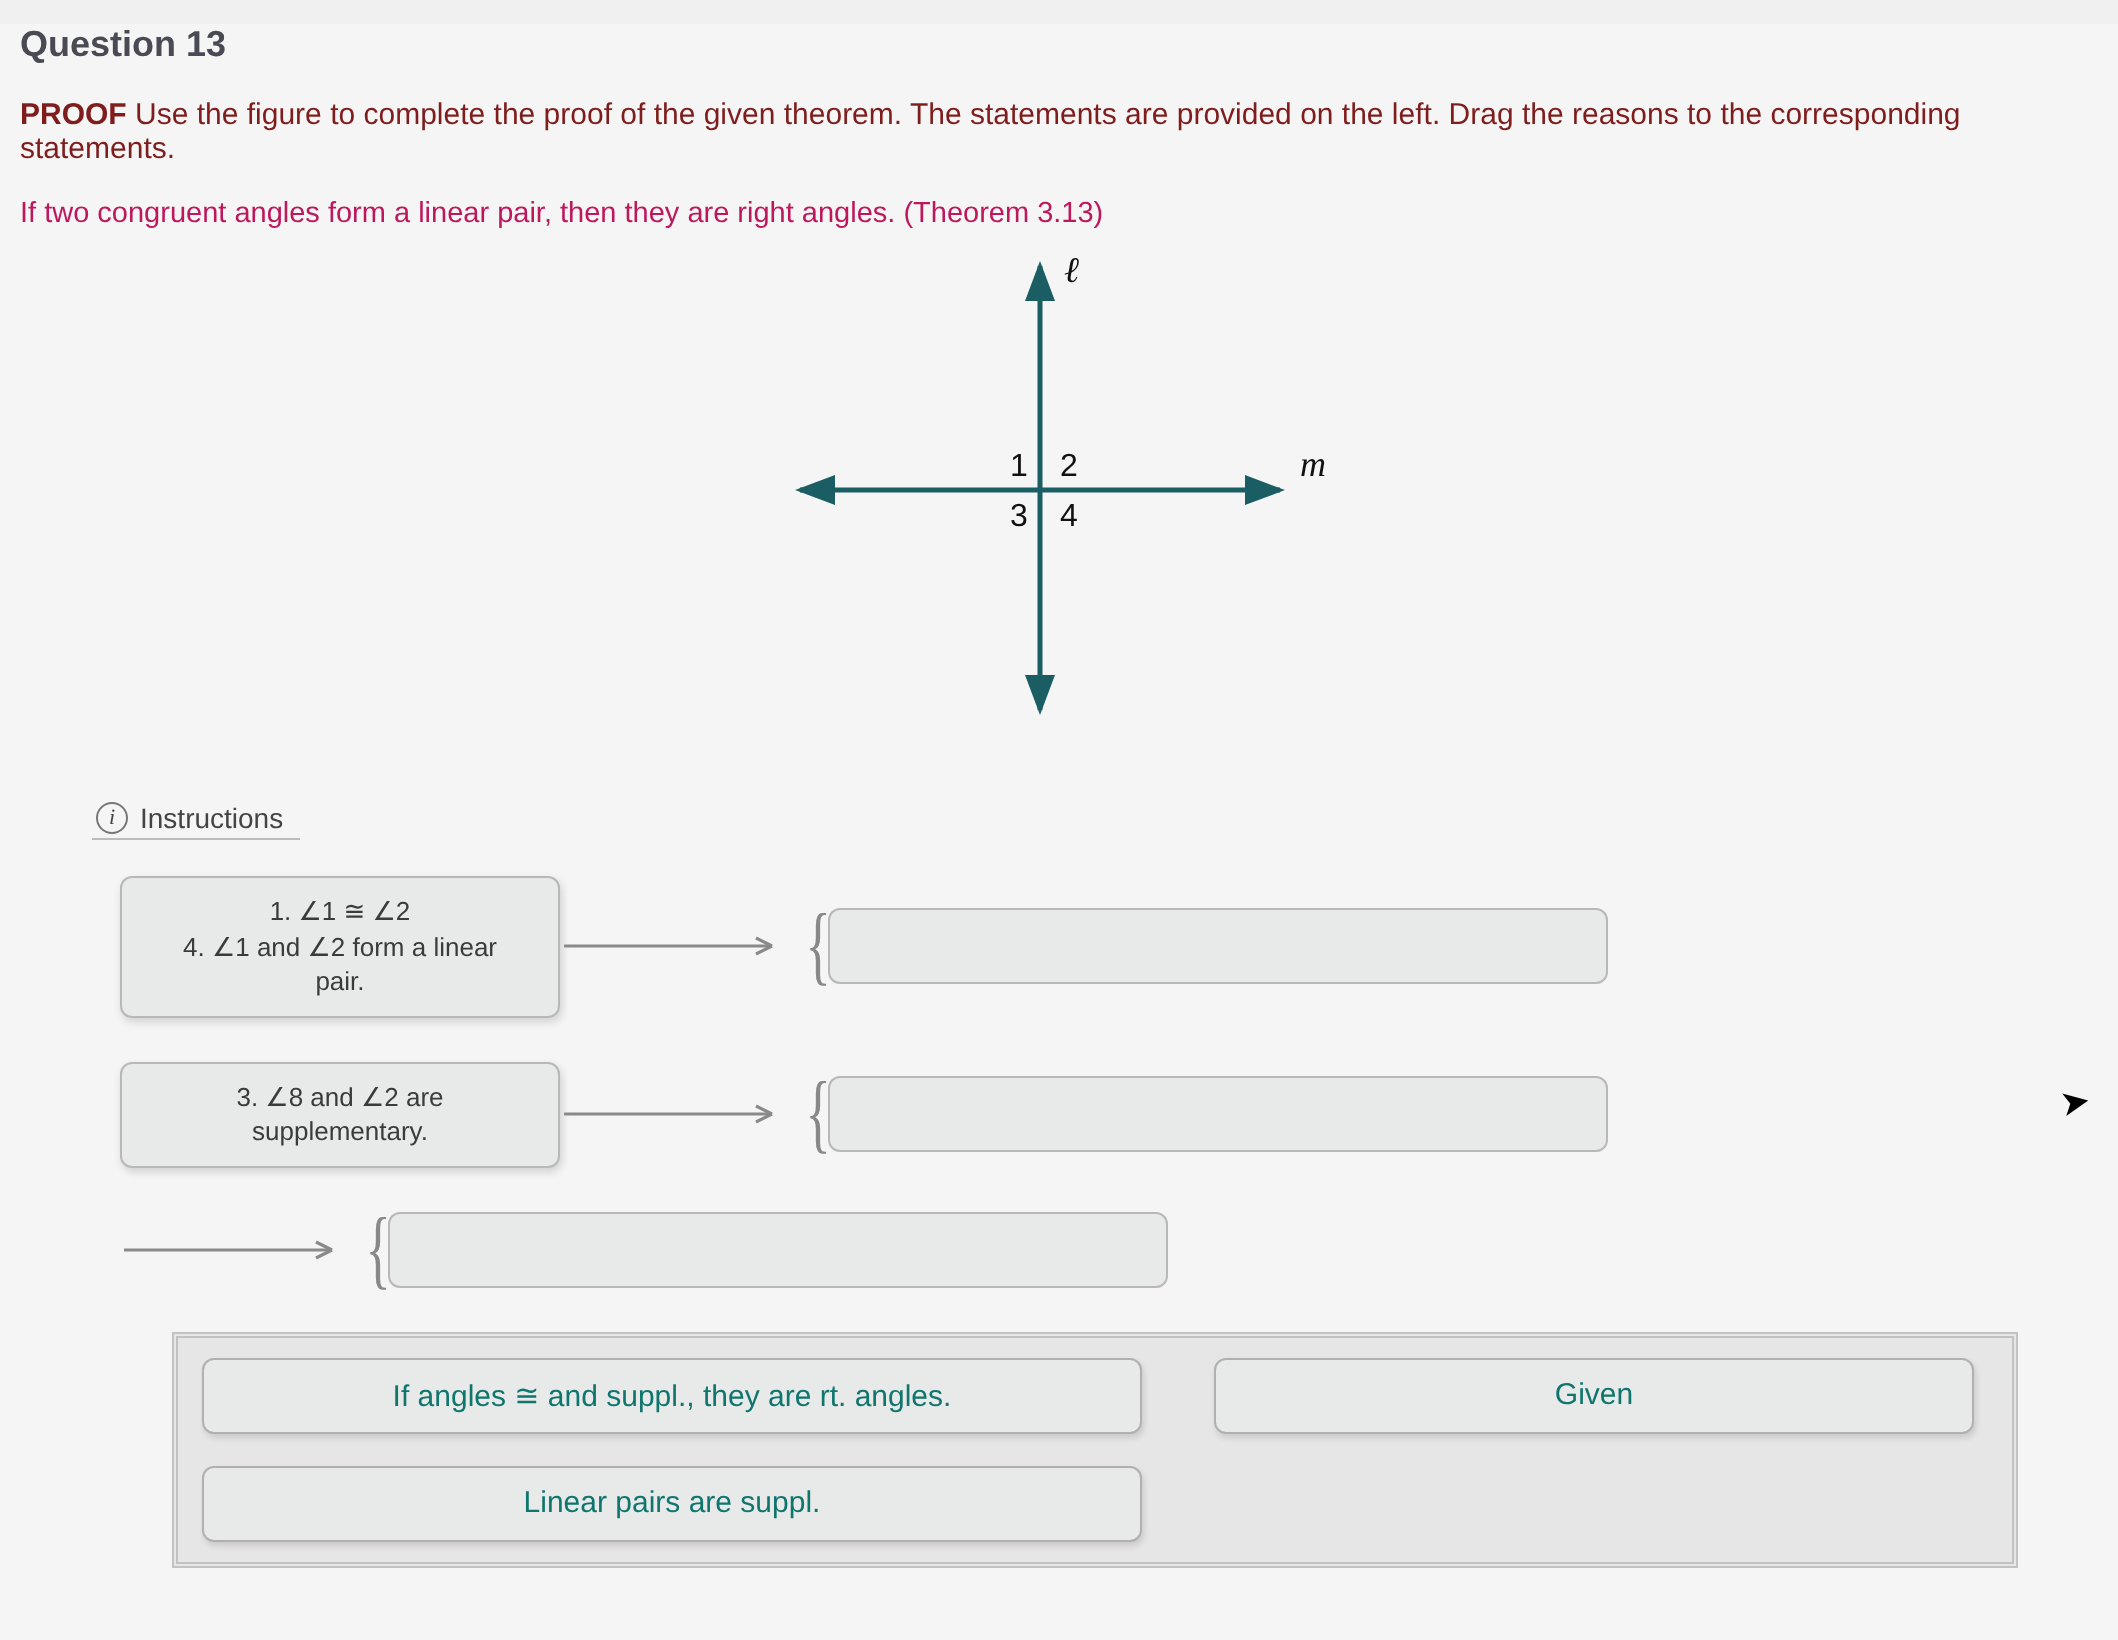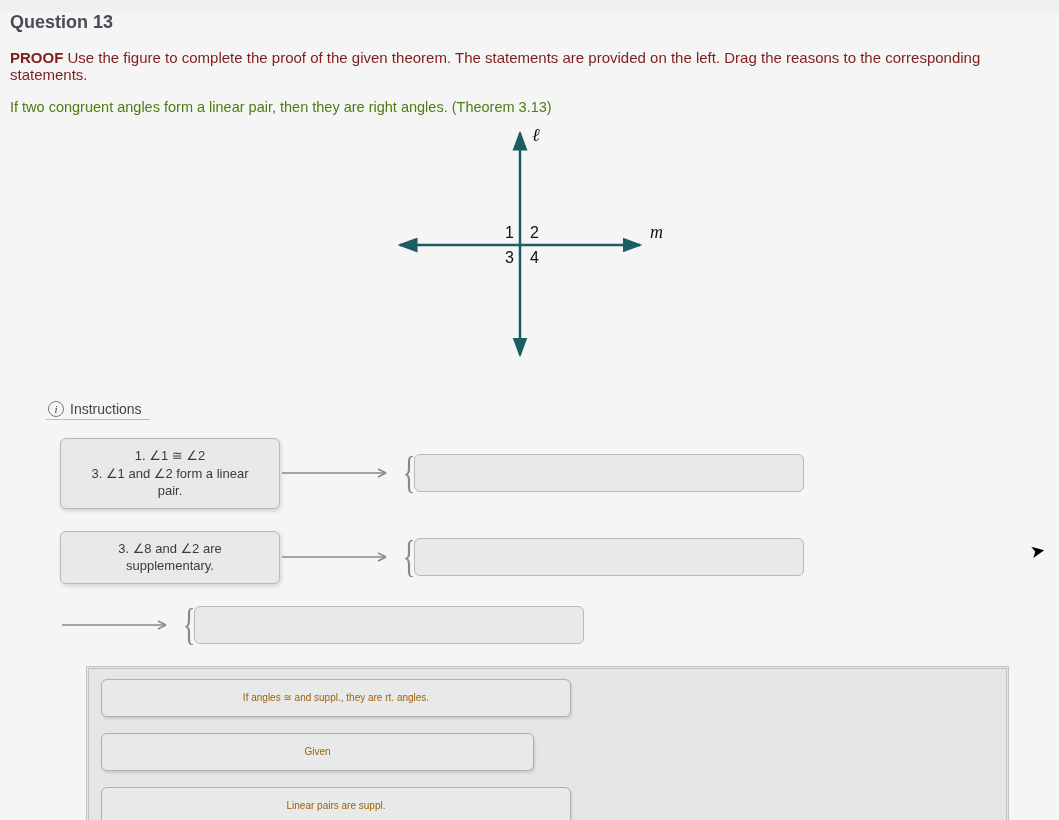--- a/index.html
+++ b/index.html
@@ -24,21 +24,21 @@
     padding: 0 0 6px 0;
   }
   .proof-line {
     font-size: 15px;
     color: #7f1d1d;
     padding: 10px 0 16px 0;
   }
   .proof-line b { font-weight: 900; }
   .theorem-line {
     font-size: 14.5px;
-    color: #4d7c0f;
+    color: #be185d;
     padding-bottom: 4px;
   }
   .figure-wrap {
     display: flex;
     justify-content: center;
     padding: 6px 0 30px 0;
   }
   svg.fig { display: block; }
   .instructions {
     display: inline-flex;
@@ -119,26 +119,26 @@
   }
   .choice-card {
     height: 38px;
     border: 1px solid #b0b0b0;
     border-radius: 6px;
     background: #e8e9e9;
     box-shadow: 1px 2px 3px rgba(0,0,0,0.12);
     display: flex;
     align-items: center;
     justify-content: center;
-    font-size: 10px;
-    color: #a16207;
+    font-size: 15px;
+    color: #0f766e;
     padding: 0 14px;
   }
   .choice-wide { width: 470px; }
-  .choice-med { width: 433px; }
+  .choice-med { width: 380px; }
   .cursor {
     position: absolute;
     right: 14px;
     top: 540px;
     font-size: 18px;
     color: #000;
     transform: rotate(-10deg);
   }
 </style>
 </head>
@@ -177,21 +177,21 @@
   <div class="instructions">
     <span class="info-i">i</span>
     <span>Instructions</span>
   </div>
 
   <div class="rows">
 
     <div class="row">
       <div class="stmt-card">
         <span class="stmt-line">1. ∠1 ≅ ∠2</span>
-        <span class="stmt-line">3. ∠1 and ∠2 form a linear</span>
+        <span class="stmt-line">4. ∠1 and ∠2 form a linear</span>
         <span class="stmt-line">pair.</span>
       </div>
       <div class="arrow-join">
         <svg width="120" height="24">
             <line x1="2" y1="12" x2="106" y2="12" stroke="#8a8a8a" stroke-width="1.6"></line>
             <path d="M106,12 L98,8 M106,12 L98,16" stroke="#8a8a8a" stroke-width="1.6" fill="none"></path>
           </svg>
       </div>
       <span class="brace">{</span>
       <div class="drop-slot"></div>

